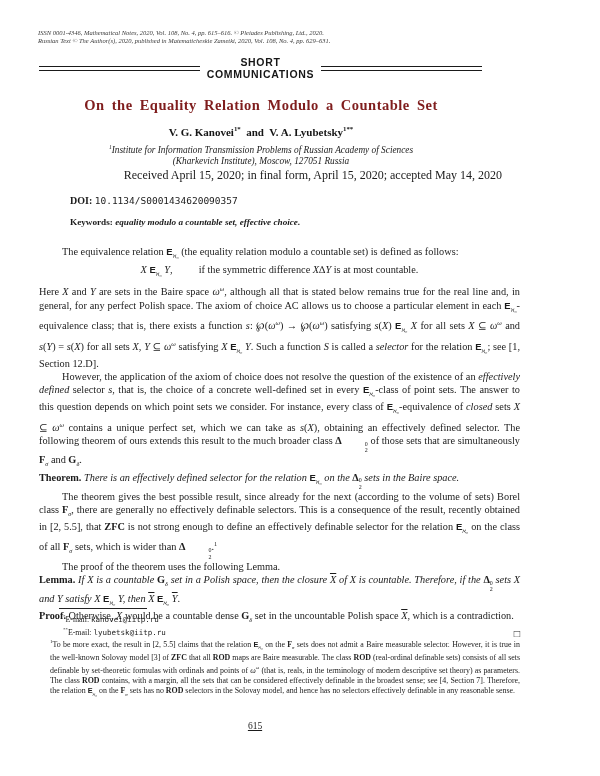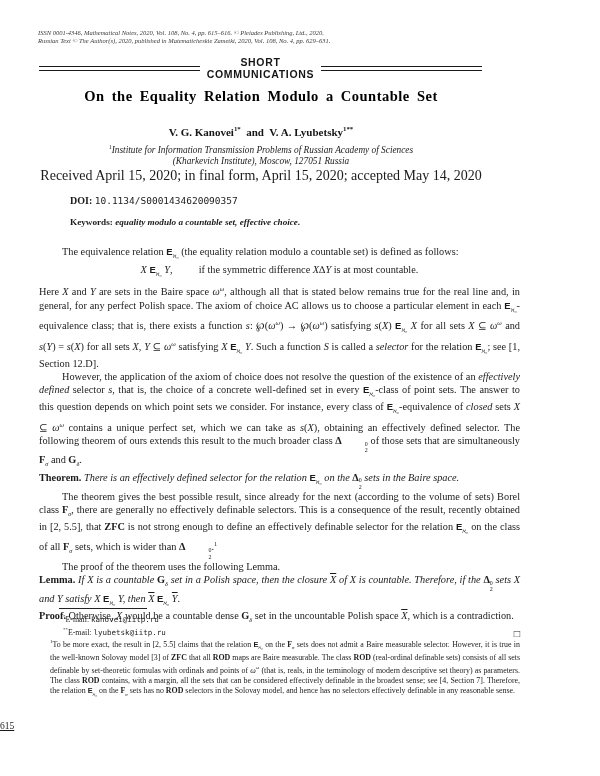--- a/index.html
+++ b/index.html
@@ -7,27 +7,27 @@
         font-family:"Liberation Serif","DejaVu Serif",serif;overflow:hidden;}
 
   .issn{position:absolute;top:29px;left:38px;right:40px;font-size:6.5px;line-height:8.4px;
         font-style:italic;color:#3a3a3a;}
 
   .banner{position:absolute;top:57px;left:39px;right:40px;display:flex;align-items:center;}
   .drule{flex:1;height:3px;border-top:1.8px solid #1a1a1a;border-bottom:1.8px solid #1a1a1a;}
   .banner-text{padding:0 7px;text-align:center;font-family:"Liberation Sans","DejaVu Sans",sans-serif;
         font-weight:bold;font-size:10.5px;line-height:11.5px;letter-spacing:0.7px;color:#161616;}
 
-  .title{position:absolute;top:88px;left:20px;right:20px;margin:0;text-align:center;
-        font-size:14.5px;font-weight:bold;letter-spacing:0.5px;word-spacing:3px;color:#000000;}
+  .title{position:absolute;top:97px;left:20px;right:20px;margin:0;text-align:center;
+        font-size:14.5px;font-weight:bold;letter-spacing:0.5px;word-spacing:3px;color:#7f1d1d;}
   .authors{position:absolute;top:125px;left:20px;right:20px;text-align:center;
         font-size:11px;font-weight:bold;color:#161616;}
   .affil{position:absolute;top:142px;left:20px;right:20px;text-align:center;
         font-size:9.3px;line-height:11.2px;font-style:italic;}
-  .received{position:absolute;top:168px;left:20px;right:20px;text-align:center;font-size:14px;}
+  .received{position:absolute;top:168px;left:20px;right:20px;text-align:right;font-size:12px;}
 
   .doi-line{position:absolute;top:195px;left:70px;font-size:10px;}
   .kw-line{position:absolute;top:217px;left:70px;font-size:9.2px;font-weight:bold;}
   .tt{font-family:"DejaVu Sans Mono","Liberation Mono",monospace;font-size:0.95em;}
 
   .bodytext{position:absolute;top:245px;left:39px;width:481px;font-size:10.3px;
         line-height:13.1px;text-align:justify;}
   .bodytext p{margin:0;}
   .ind{text-indent:23px;}
   .eq{text-align:center;margin:1px 0 2px 0;}
@@ -43,21 +43,21 @@
   .stk span{display:block;}
   .ov{text-decoration:overline;}
   .qed{float:right;font-style:normal;}
 
   .footnotes{position:absolute;top:608px;left:39px;width:481px;font-size:7.9px;line-height:9.9px;
         text-align:justify;}
   .fnrule{width:88px;border-top:1px solid #222;margin-left:20px;margin-bottom:3px;}
   .fn-email{margin-left:24px;}
   .fn-note{margin-left:11px;}
 
-  .pageno{position:absolute;top:721px;left:0;right:12px;text-align:left;font-size:9.5px;text-decoration:underline;}
+  .pageno{position:absolute;top:721px;left:0;right:12px;text-align:center;font-size:9.5px;text-decoration:underline;}
 </style>
 </head>
 <body>
 
 <div class="page">
 
   <div class="issn">
     <div>ISSN 0001-4346, Mathematical Notes, 2020, Vol. 108, No. 4, pp. 615–616. © Pleiades Publishing, Ltd., 2020.</div>
     <div>Russian Text © The Author(s), 2020, published in Matematicheskie Zametki, 2020, Vol. 108, No. 4, pp. 629–631.</div>
   </div>

